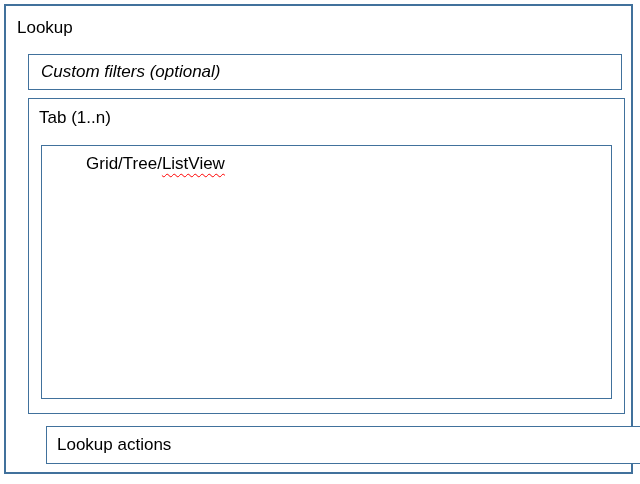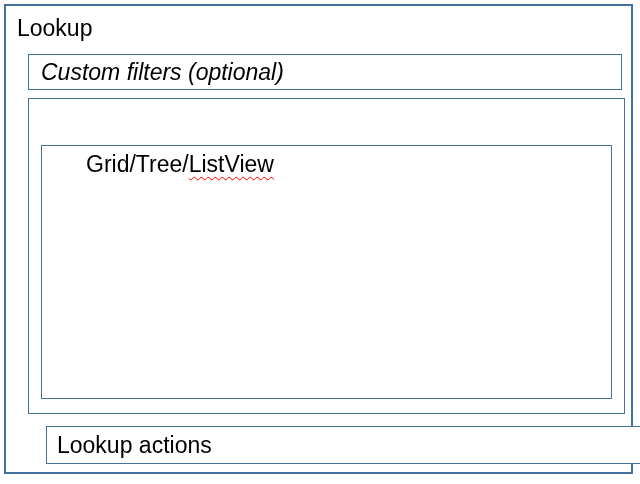--- a/index.html
+++ b/index.html
@@ -23,21 +23,21 @@
     box-sizing:border-box;
     border:1.5px solid var(--border-color);
     background:var(--bg-color);
   }
   .outer{
     left:4px; top:4px; width:629px; height:470px;
     border-width:2px;
   }
   .label{
     position:absolute;
-    font-size:23px;
+    font-size:17px;
     line-height:24px;
     white-space:nowrap;
   }
   .outer-label{ left:11px; top:10px; }
   .filters-box{ left:22px; top:48px; width:594px; height:36px; }
   .filters-label{ left:12px; top:5px; font-style:italic;text-align:center; }
   .tab-box{ left:22px; top:92px; width:597px; height:316px; }
   .tab-label{ left:10px; top:7px; }
   .grid-box{ left:12px; top:46px; width:571px; height:254px; }
   .grid-label{ left:12px; top:6px;margin-left:32px; }
@@ -55,20 +55,21 @@
 <body>
 
 <div class="box outer">
   <span class="label outer-label">Lookup</span>
 
   <div class="box filters-box">
     <span class="label filters-label">Custom filters (optional)</span>
   </div>
 
   <div class="box tab-box">
+    <span class="label tab-label">Tab (1..n)</span>
 
     <div class="box grid-box">
       <span class="label grid-label"><span>Grid/Tree/</span><span class="spellcheck">ListView</span></span>
     </div>
   </div>
 
   <div class="box actions-box">
     <span class="label actions-label">Lookup actions</span>
   </div>
 </div>

